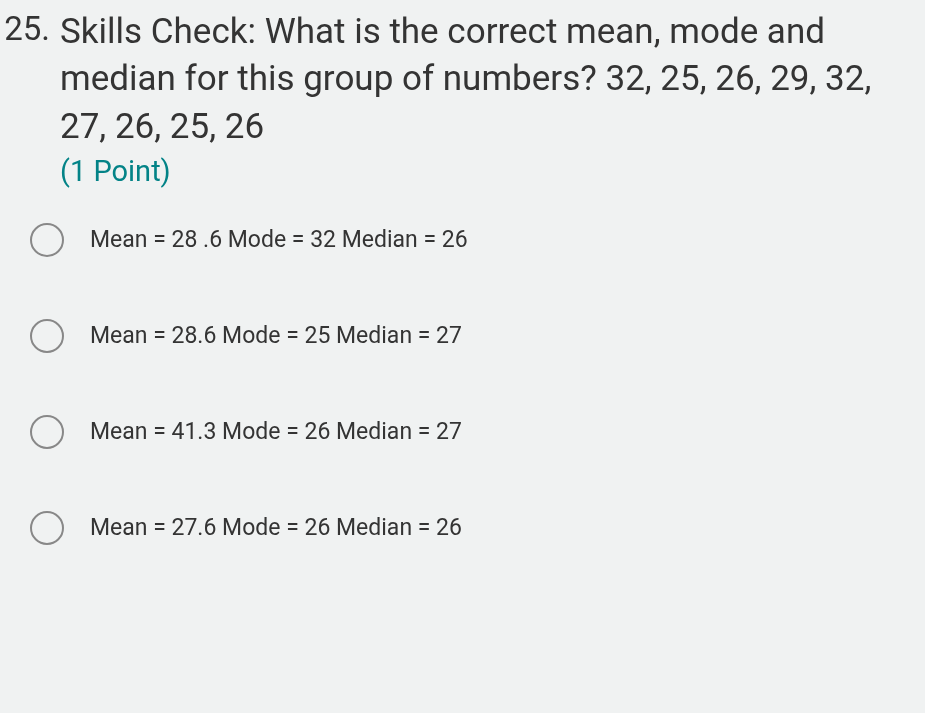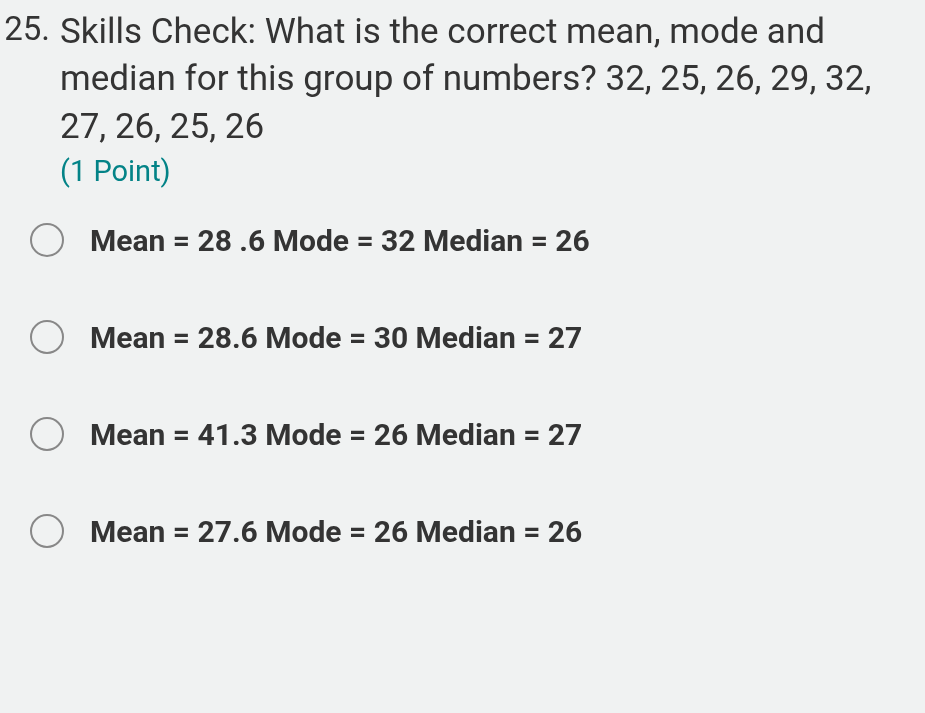--- a/index.html
+++ b/index.html
@@ -61,44 +61,44 @@
     .radio-circle {
       width: 34px;
       height: 34px;
       border: 2px solid #888;
       border-radius: 50%;
       flex-shrink: 0;
       margin-right: 26px;
       background: transparent;
     }
     .option-label {
-      font-size: 30px;
+      font-size: 23px;
       color: #343434;
-      font-weight: 700;
+      font-weight: 400;
     }
   </style>
 </head>
 <body>
 
 <div class="question-container">
   <div class="question-number">25.</div>
   <div class="question-content">
     <div class="question-text">Skills Check: What is the correct mean, mode and median for this group of numbers?  32, 25, 26, 29, 32, 27, 26, 25, 26</div>
     <div class="point-value">(1 Point)</div>
   </div>
 </div>
 
 <div class="options-container">
   <div class="option-row">
     <div class="radio-circle"></div>
     <div class="option-label">Mean = 28 .6 Mode = 32 Median = 26</div>
   </div>
   <div class="option-row">
     <div class="radio-circle"></div>
-    <div class="option-label">Mean = 28.6 Mode = 30 Median = 27</div>
+    <div class="option-label">Mean = 28.6 Mode = 25 Median = 27</div>
   </div>
   <div class="option-row">
     <div class="radio-circle"></div>
     <div class="option-label">Mean = 41.3 Mode = 26 Median = 27</div>
   </div>
   <div class="option-row">
     <div class="radio-circle"></div>
     <div class="option-label">Mean = 27.6 Mode = 26 Median = 26</div>
   </div>
 </div>

